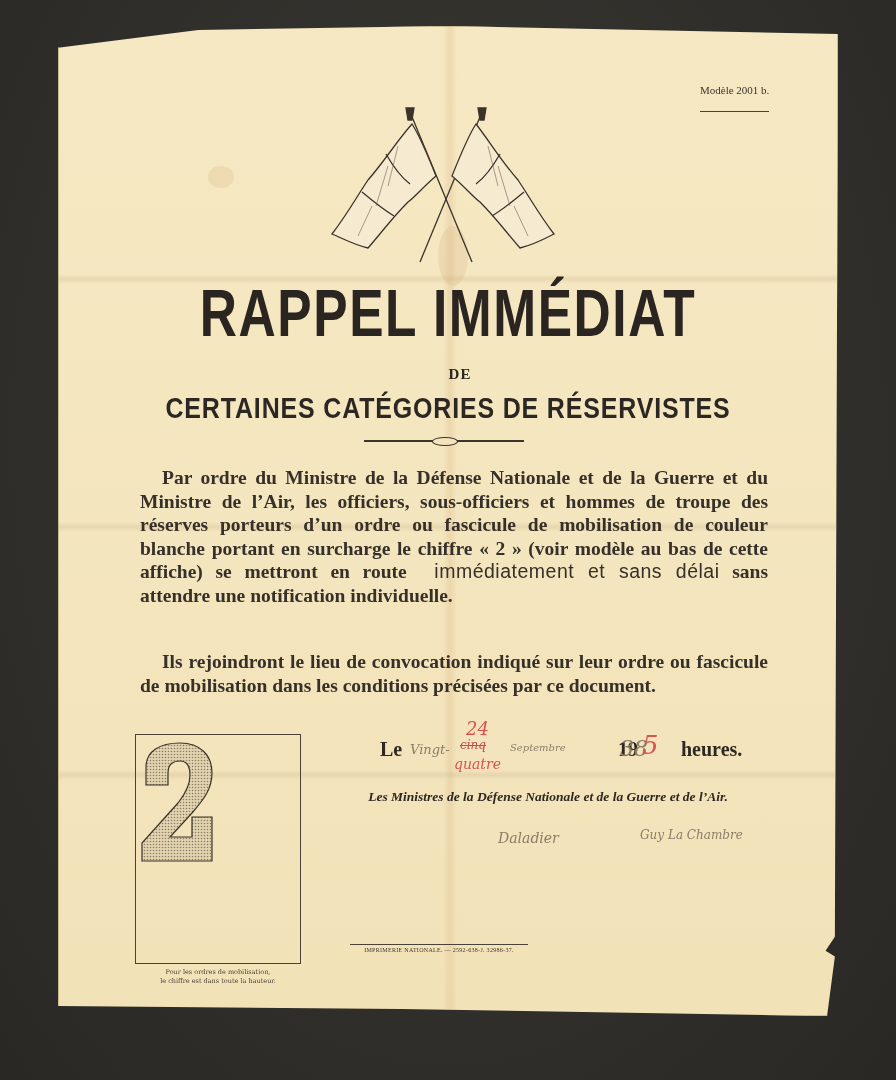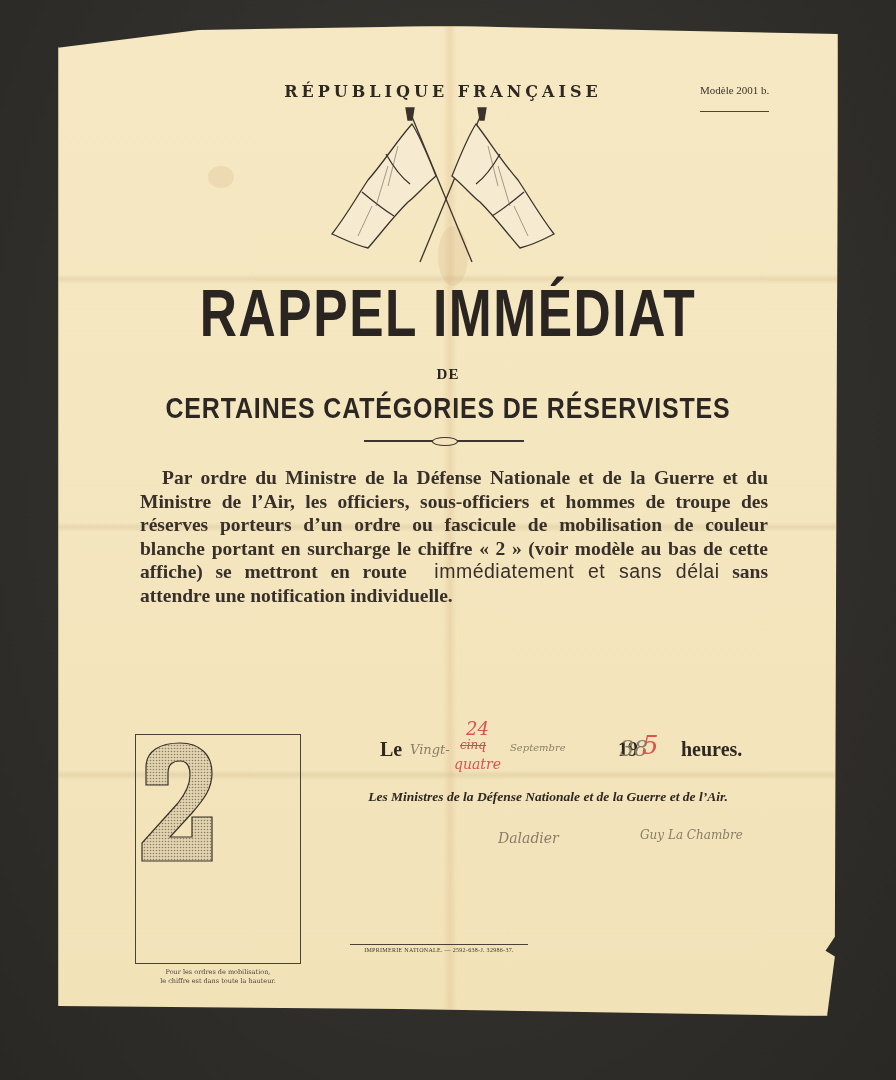--- a/index.html
+++ b/index.html
@@ -36,21 +36,21 @@
     border-bottom: 1px solid #4a4238; padding-bottom: 15px;
   }
   .flags { position: absolute; left: 270px; top: 80px; width: 230px; height: 160px; }
   .title-main {
     position: absolute; left: 0; top: 252px; width: 780px; text-align: center;
     font-family: "Liberation Sans", sans-serif; font-weight: bold; font-size: 66px; color: #2a2520;
     transform: scaleX(0.78); letter-spacing: 2px; line-height: 70px;
   }
   .title-de {
     position: absolute; left: 0; top: 340px; width: 780px; text-align: center;
-    font-family: "Liberation Serif", serif; font-weight: bold; font-size: 15px; color: #2a2520; letter-spacing: 1px;
+    font-family: "Liberation Serif", serif; font-weight: bold; font-size: 15px; color: #2a2520; letter-spacing: 1px; padding-left: 12px;
   }
   .title-sub {
     position: absolute; left: 0; top: 366px; width: 780px; text-align: center;
     font-family: "Liberation Sans", sans-serif; font-weight: bold; font-size: 29px; color: #2c2722;
     transform: scaleX(0.86); letter-spacing: 1px;
   }
   .divider { position: absolute; left: 306px; top: 414px; width: 160px; height: 2px; background: #3c352d; }
   .divider-knot { position: absolute; left: 374px; top: 411px; width: 24px; height: 7px; border-radius: 50%; border: 1px solid #3c352d; background: #f3e4bc; }
 
   .body-text {
@@ -96,21 +96,20 @@
 
 <div class="paper">
   <div class="fold-v"></div>
   <div class="fold-h" style="top:248px"></div>
   <div class="fold-h" style="top:496px"></div>
   <div class="fold-h" style="top:744px"></div>
   <div class="stain" style="left:150px;top:140px;width:26px;height:22px"></div>
   <div class="stain" style="left:380px;top:200px;width:30px;height:60px"></div>
 
   <div class="header-row">
-    <div class="republic">RÉPUBLIQUE FRANÇAISE</div>
     <div class="model-ref">Modèle 2001 b.</div>
   </div>
 
   <svg class="flags" viewBox="0 0 230 160">
     <g fill="#f6ead0" stroke="#3a332b" stroke-width="1.3">
       <line x1="82" y1="6" x2="144" y2="156"></line>
       <line x1="154" y1="6" x2="92" y2="156"></line>
       <path d="M78 2 L86 2 L84 14 L80 14 Z" fill="#3a332b"></path>
       <path d="M150 2 L158 2 L156 14 L152 14 Z" fill="#3a332b"></path>
       <path d="M84 18 C92 30 100 50 108 70 C96 80 86 92 80 96 C64 112 54 126 40 142 C24 138 14 132 4 128 C18 110 28 92 40 74 C56 56 68 36 84 18 Z"></path>
@@ -132,20 +131,21 @@
 
   <div class="title-main">RAPPEL IMMÉDIAT</div>
   <div class="title-de">DE</div>
   <div class="title-sub">CERTAINES CATÉGORIES DE RÉSERVISTES</div>
   <div class="divider"></div>
   <div class="divider-knot"></div>
 
   <div class="body-text p1">
     <span>Par ordre du Ministre de la Défense Nationale et de la Guerre et du Ministre de l’Air, les officiers, sous-officiers et hommes de troupe des réserves porteurs d’un ordre ou fascicule de mobilisation de couleur blanche portant en surcharge le chiffre « 2 » (voir modèle au bas de cette affiche) se mettront en route </span><span class="sans">immédiatement et sans délai</span><span> sans attendre une notification individuelle.</span>
   </div>
+  <div class="body-text p2">Ils rejoindront le lieu de convocation indiqué sur leur ordre ou fascicule de mobilisation dans les conditions précisées par ce document.</div>
 
   <div class="sample-box">
     <svg width="80" height="124" viewBox="0 0 80 124" style="position:absolute;left:4px;top:6px">
       <defs>
         <pattern id="hatch" width="3" height="3" patternUnits="userSpaceOnUse">
           <rect width="3" height="3" fill="#e2d4ae"></rect>
           <circle cx="1.5" cy="1.5" r="0.8" fill="#8c806a"></circle>
         </pattern>
       </defs>
       <path d="M6 44 L6 26 C6 10 20 2 40 2 C60 2 72 14 72 32 C72 48 64 58 52 72 L30 96 L52 96 L52 76 L72 76 L72 120 L2 120 L2 102 L38 62 C46 52 50 44 50 34 C50 24 46 20 40 20 C32 20 28 24 28 32 L28 44 Z" fill="url(#hatch)" stroke="#3a332b" stroke-width="1.2"></path>

